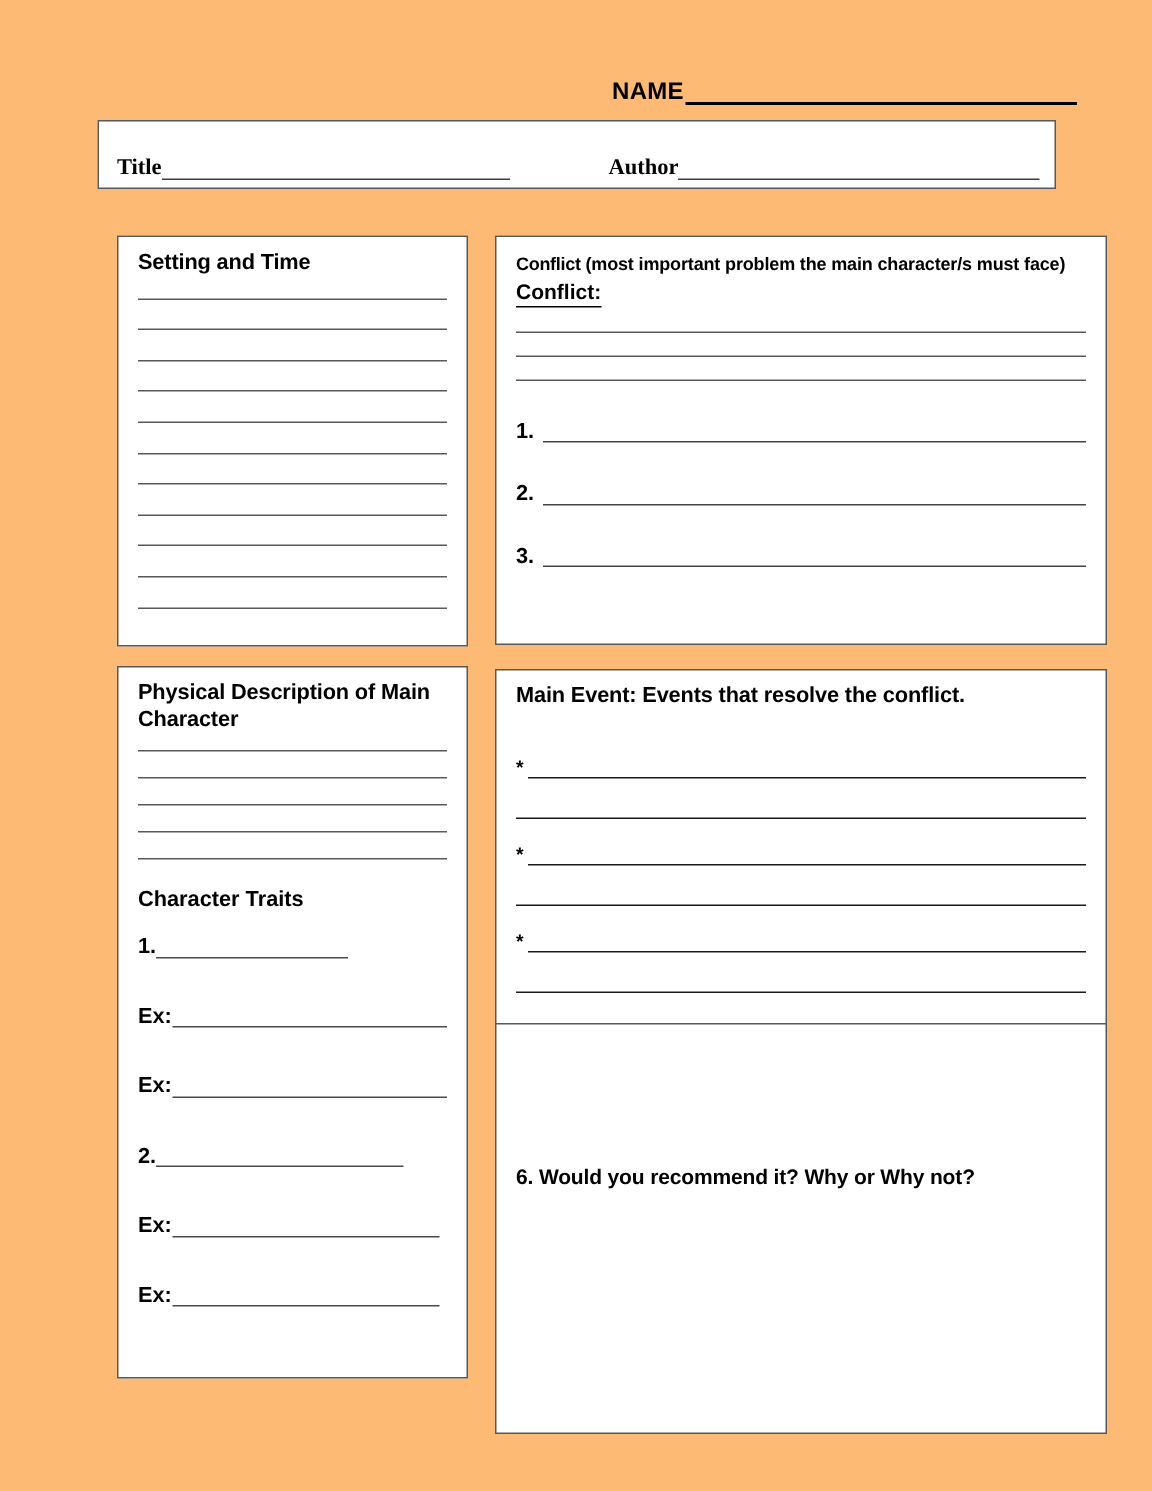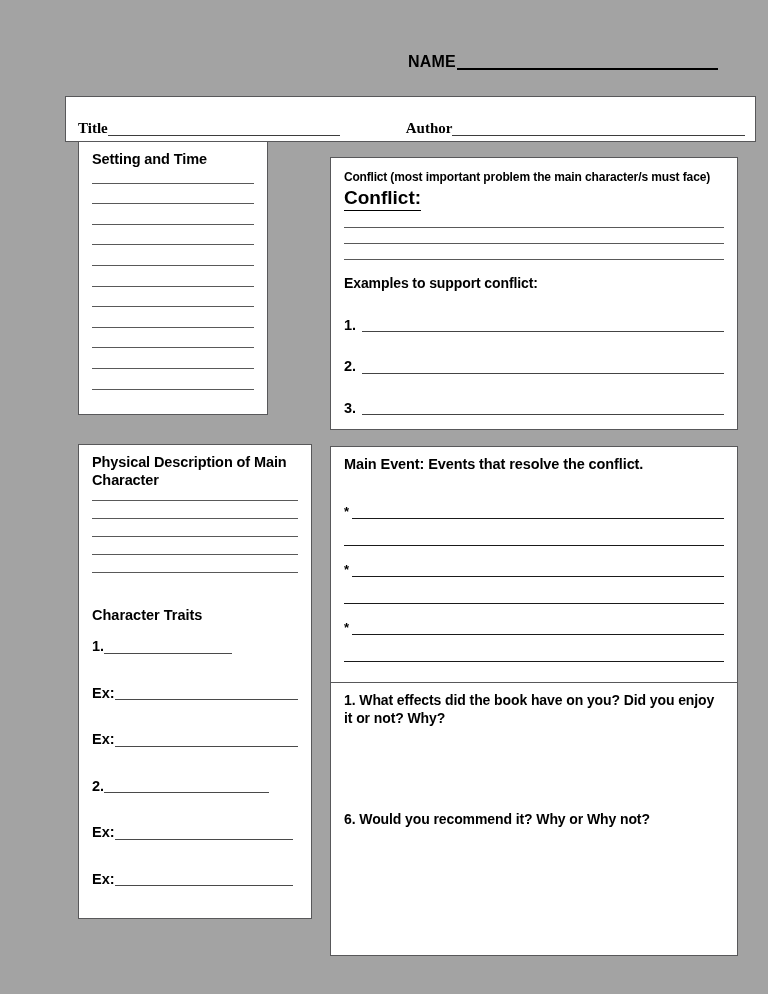--- a/index.html
+++ b/index.html
@@ -12,21 +12,21 @@
     height: 994px;
     position: relative;
     font-family: "Liberation Sans", sans-serif;
     color: #000000;
     overflow: hidden;
   }
 
   .page {
     position: absolute;
     inset: 0;
-    background: #a3a3a3;
+    background: #fdba74;
   }
 
   
   .abs { position: absolute; box-sizing: border-box; }
 
   .framed {
     border: 1.5px solid #58585a;
     background: #ffffff;
   }
 
@@ -49,22 +49,22 @@
   .name-blank {
     flex: 1;
     border-bottom: 2.5px solid #000;
     height: 11px;
     margin-left: 1px;
   }
 
   
   .header-box {
     left: 65px;
-    top: 96px;
-    width: 691px;
+    top: 80px;
+    width: 639px;
     height: 46px;
   }
   .header-inner {
     position: absolute;
     left: 12px;
     right: 10px;
     bottom: 5px;
     display: flex;
     align-items: flex-end;
   }
@@ -81,21 +81,21 @@
     height: 11px;
   }
   .hdr-gap { width: 66px; }
   .hdr-author-blank {
     flex: 1;
     border-bottom: 1.5px solid #3d3d3d;
     height: 11px;
   }
 
   
-  .box-setting   { left: 78px;  top: 141px; width: 190px; height: 274px; }
+  .box-setting   { left: 78px;  top: 157px; width: 234px; height: 274px; }
   .box-physical  { left: 78px;  top: 444px; width: 234px; height: 475px; }
   .box-conflict  { left: 330px; top: 157px; width: 408px; height: 273px; }
   .box-mainevent { left: 330px; top: 446px; width: 408px; height: 283px; }
   .box-conclusion{ left: 330px; top: 682px; width: 408px; height: 274px; }
 
   .box-pad { padding: 9px 13px 0 13px; }
 
   .sec-title {
     font-size: 14.5px;
     font-weight: bold;
@@ -121,21 +121,21 @@
     line-height: 1.18;
     letter-spacing: -.2px;
   }
   .conflict-paren {
     font-size: 12px;
     font-weight: bold;
     letter-spacing: -.1px;
   }
   .conflict-sub {
     display: inline-block;
-    font-size: 19px;
+    font-size: 14px;
     font-weight: bold;
     border-bottom: 1.6px solid #000;
     line-height: 1.25;
     margin-top: 1px;
   }
   .conflict-rules { margin-top: 16px; }
   .conflict-rules .rule { margin-bottom: 15px; }
 
   .examples-label {
     font-size: 14px;
@@ -192,21 +192,21 @@
     font-size: 14px;
     font-weight: bold;
     line-height: 1.25;
     letter-spacing: -.1px;
   }
 
   
   .traits-title {
     font-size: 14.5px;
     font-weight: bold;
-    margin-top: 34px;
+    margin-top: 19px;
   }
   .trait-row {
     display: flex;
     align-items: flex-end;
   }
   .trait-row .lbl {
     font-size: 14.5px;
     font-weight: bold;
     line-height: 1;
     white-space: nowrap;
@@ -256,21 +256,20 @@
   <div class="abs framed box-conflict box-pad">
     <div>
       <span class="conflict-head">Conflict</span><span class="conflict-paren"> (most important problem the main character/s must face)</span>
     </div>
     <div><span class="conflict-sub">Conflict:</span></div>
     <div class="conflict-rules" id="conflict-rules">
         <div class="rule"></div>
         <div class="rule"></div>
         <div class="rule"></div>
       </div>
-    <div class="examples-label">Examples to support conflict:</div>
     <div id="conflict-examples">
         <div class="numbered">
           <span class="num">1.</span>
           <span class="blank"></span>
         </div>
         <div class="numbered">
           <span class="num">2.</span>
           <span class="blank"></span>
         </div>
         <div class="numbered">
@@ -333,19 +332,18 @@
         <div class="plain-rule" style="margin-top: 26px;"></div>
         <div class="star-row" style="margin-top: 17px;">
           <span class="star">*</span>
           <span class="blank"></span>
         </div>
         <div class="plain-rule" style="margin-top: 26px;"></div>
       </div>
   </div>
 
   <div class="abs framed box-conclusion box-pad">
-    <div class="concl-q">1. What effects did the book have on you? Did you enjoy it or not? Why?</div>
     <div style="height:84px"></div>
     <div class="concl-q">6. Would you recommend it? Why or Why not?</div>
     <div style="height:90px"></div>
   </div>
 
 </div>
 
 </body></html>

